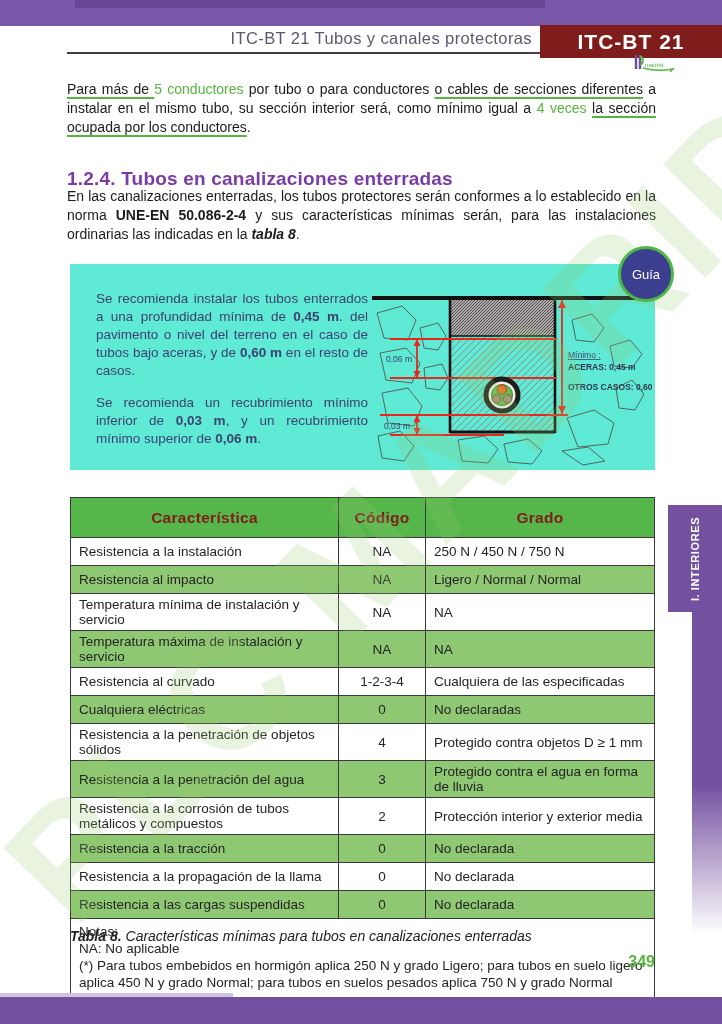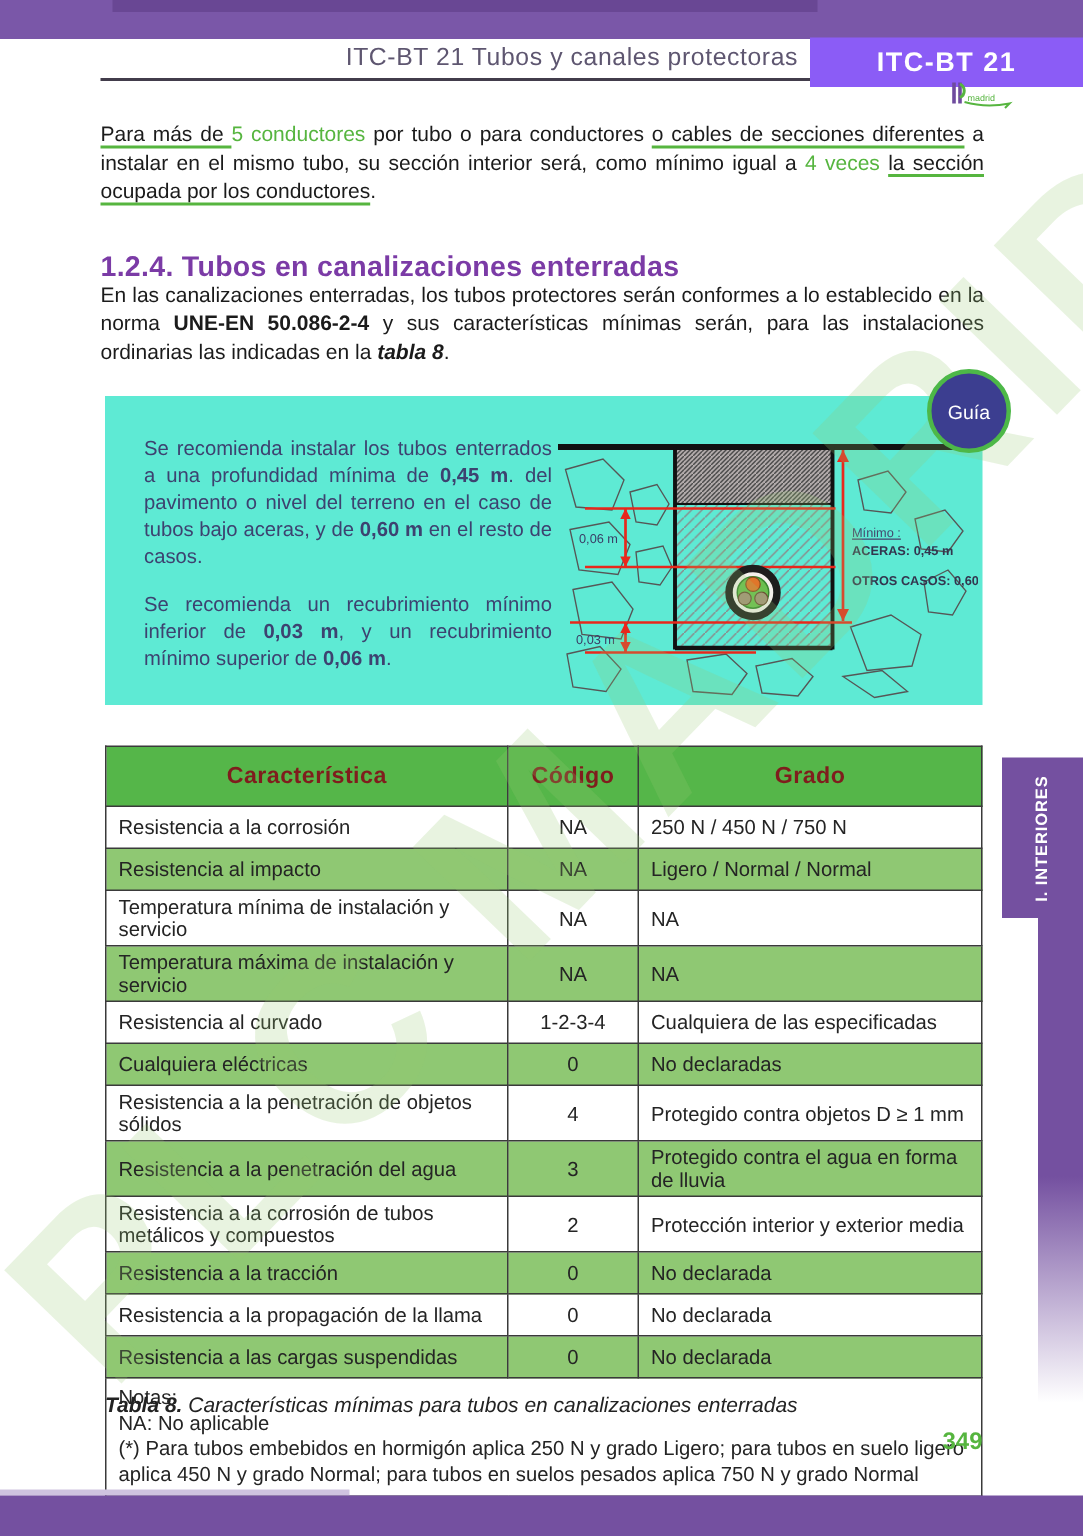--- a/index.html
+++ b/index.html
@@ -12,22 +12,22 @@
   .bottom-accent{position:absolute;left:0;top:993px;width:233px;height:4px;background:#cfc3e0;}
   .side-strip{position:absolute;left:692px;top:600px;width:30px;height:335px;
               background:linear-gradient(to bottom,#7450a0 0%,#7450a0 55%,rgba(116,80,160,0) 100%);}
   .side-tab{position:absolute;left:668px;top:505px;width:54px;height:107px;background:#7450a0;}
   .side-tab span{position:absolute;left:50%;top:50%;transform:translate(-50%,-50%) rotate(-90deg);
               white-space:nowrap;color:#fff;font-size:11px;font-weight:bold;letter-spacing:.6px;}
   
   .hdr-title{position:absolute;left:67px;top:29px;width:465px;text-align:right;
              font-size:16.5px;letter-spacing:.4px;color:#5e5670;}
   .hdr-rule{position:absolute;left:67px;top:52px;width:473px;height:2px;background:#423c4b;}
-  .hdr-badge{position:absolute;left:540px;top:25px;width:182px;height:33px;background:#8b5cf6;
-             color:#fff;font-weight:bold;font-size:18px;letter-spacing:1px;
+  .hdr-badge{position:absolute;left:540px;top:25px;width:182px;height:33px;background:#7f1d1d;
+             color:#fff;font-weight:bold;font-size:21px;letter-spacing:1px;
              display:flex;align-items:center;justify-content:center;}
   .logo{position:absolute;left:630px;top:52px;width:50px;height:22px;}
   
   .para{position:absolute;left:67px;width:589px;font-size:14px;line-height:19px;text-align:justify;}
   .g{color:#56b53f;}
   .ug{text-decoration:underline;text-decoration-color:#56b53f;text-decoration-thickness:2px;text-underline-offset:3px;}
   .b{font-weight:bold;}
   .bi{font-weight:bold;font-style:italic;}
   .sec-heading{position:absolute;left:67px;top:168px;font-size:19px;font-weight:bold;color:#7b3ba6;letter-spacing:.2px;}
   
@@ -168,21 +168,21 @@
   <table class="tbl">
     <thead>
       <tr>
         <th>Característica</th>
         <th>Código</th>
         <th>Grado</th>
       </tr>
     </thead>
     <tbody>
       <tr>
-          <td>Resistencia a la corrosión</td>
+          <td>Resistencia a la instalación</td>
           <td class="code">NA</td>
           <td class="grade">250 N / 450 N / 750 N</td>
         </tr>
       <tr class="alt">
           <td>Resistencia al impacto</td>
           <td class="code">NA</td>
           <td class="grade">Ligero / Normal / Normal</td>
         </tr>
       <tr>
           <td>Temperatura mínima de instalación y servicio</td>

